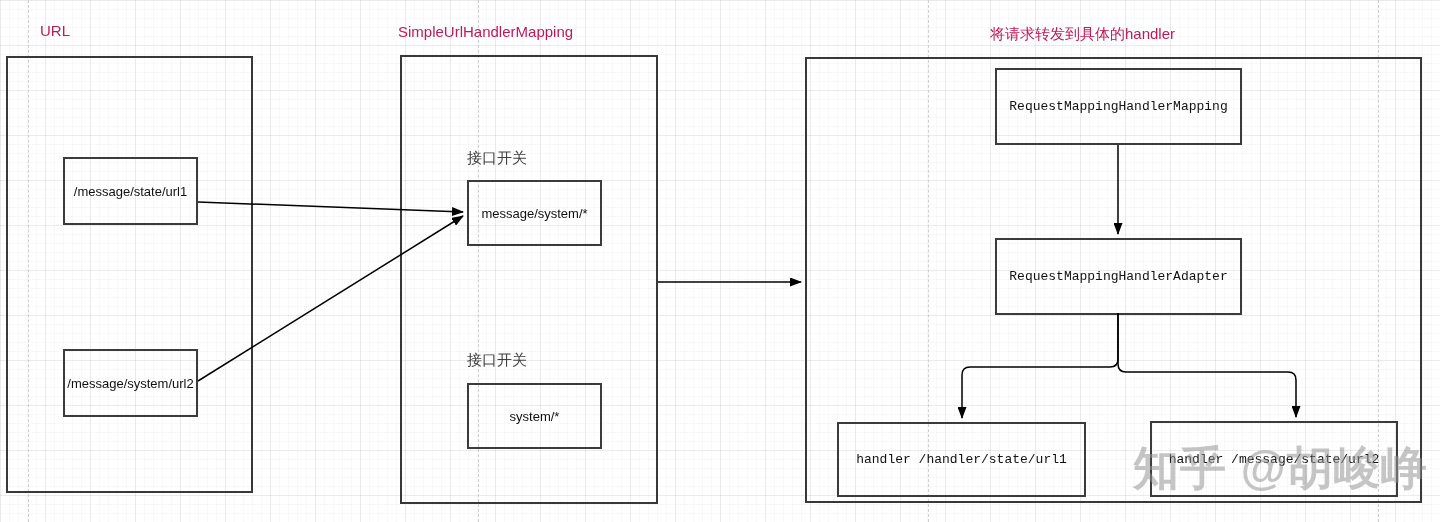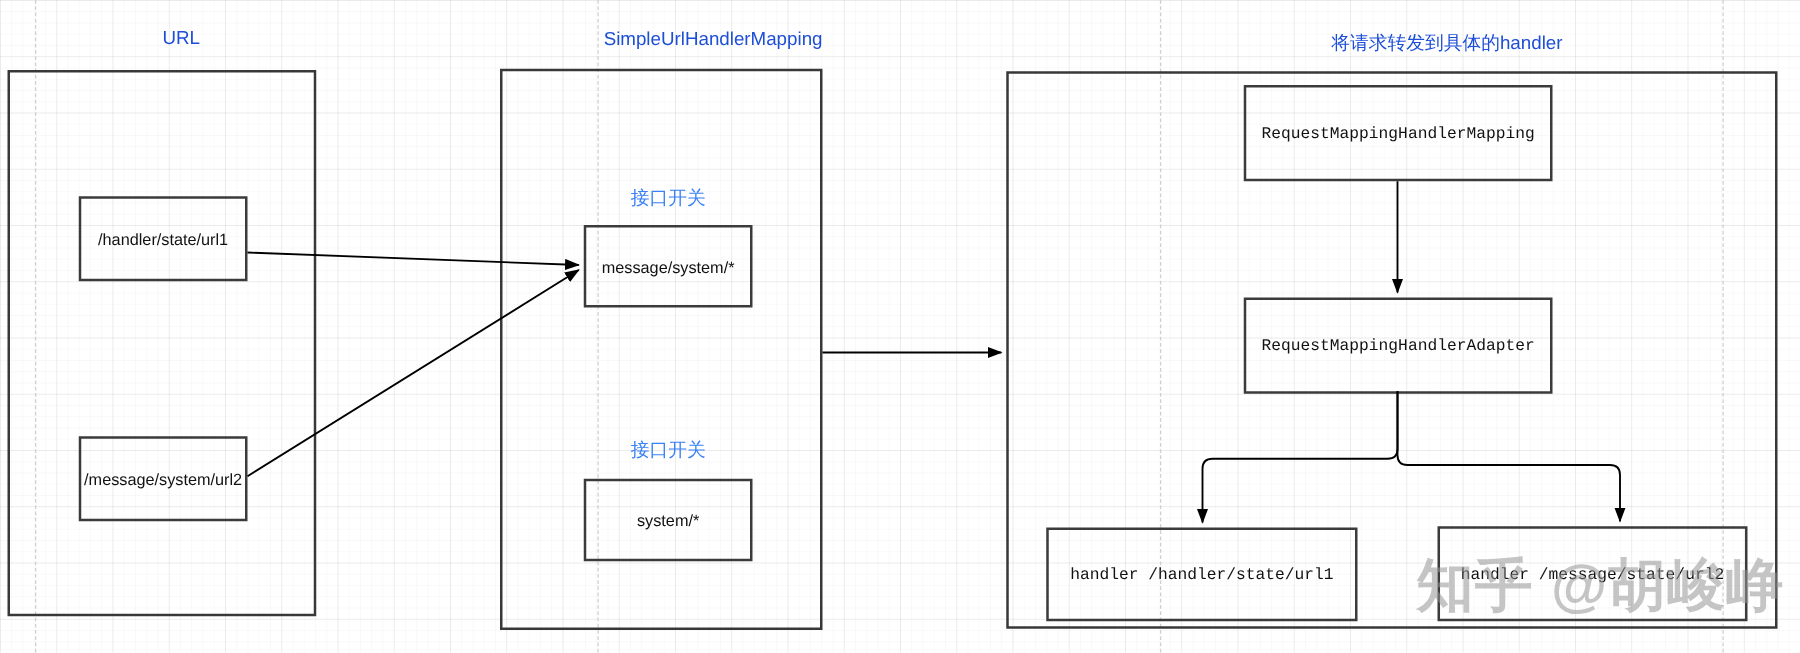--- a/index.html
+++ b/index.html
@@ -15,32 +15,32 @@
     background-size:45px 45px, 45px 45px, 9px 9px, 9px 9px;
   }
   .page-guide{
     position:absolute;top:0;bottom:0;width:0;
     border-left:1px dashed #cfcfcf;z-index:1;
   }
   .container{
     position:absolute;border:2px solid #383838;background:transparent;z-index:2;
   }
   .col-title{
-    position:absolute;z-index:3;text-align:right;
-    font-size:15px;color:#1d4ed8;white-space:nowrap;
+    position:absolute;z-index:3;text-align:left;
+    font-size:15px;color:#be185d;white-space:nowrap;
   }
   .node{
     position:absolute;border:2px solid #3b3b3b;background:transparent;z-index:4;
     display:flex;align-items:center;justify-content:center;
     font-size:13px;color:#111;text-align:left;white-space:nowrap;
   }
   .mono{font-family:"Liberation Mono","DejaVu Sans Mono",monospace;font-size:13px;}
   .caption{
-    position:absolute;z-index:3;text-align:center;white-space:nowrap;
-    font-size:15px;color:#3b82f6;
+    position:absolute;z-index:3;white-space:nowrap;
+    font-size:15px;color:#404040;
   }
   #edge-layer{position:absolute;left:0;top:0;z-index:5;pointer-events:none;}
   .watermark{
     position:absolute;z-index:9;white-space:nowrap;
     font-size:46px;font-weight:bold;letter-spacing:1px;
     color:rgba(150,150,150,0.55);
   }
 </style>
 </head>
 <body>
@@ -54,21 +54,21 @@
 <div class="col-title" style="left:398px;top:23px;width:260px">SimpleUrlHandlerMapping</div>
 <div class="col-title" style="left:990px;top:25px;width:260px">将请求转发到具体的handler</div>
 
 <div class="container" style="left:6px;top:56px;width:243px;height:433px"></div>
 <div class="container" style="left:400px;top:55px;width:254px;height:445px"></div>
 <div class="container" style="left:805px;top:57px;width:613px;height:442px"></div>
 
 <div class="caption" style="left:467px;top:149px;width:135px">接口开关</div>
 <div class="caption" style="left:467px;top:351px;width:135px">接口开关</div>
 
-<div class="node" style="left:63px;top:157px;width:131px;height:64px">/handler/state/url1</div>
+<div class="node" style="left:63px;top:157px;width:131px;height:64px">/message/state/url1</div>
 <div class="node" style="left:63px;top:349px;width:131px;height:64px">/message/system/url2</div>
 
 <div class="node" style="left:467px;top:180px;width:131px;height:62px">message/system/*</div>
 <div class="node" style="left:467px;top:383px;width:131px;height:62px">system/*</div>
 
 <div class="node mono" style="left:995px;top:68px;width:243px;height:73px">RequestMappingHandlerMapping</div>
 <div class="node mono" style="left:995px;top:238px;width:243px;height:73px">RequestMappingHandlerAdapter</div>
 <div class="node mono" style="left:837px;top:422px;width:245px;height:71px">handler /handler/state/url1</div>
 <div class="node mono" style="left:1150px;top:421px;width:244px;height:72px">handler /message/state/url2</div>
 

